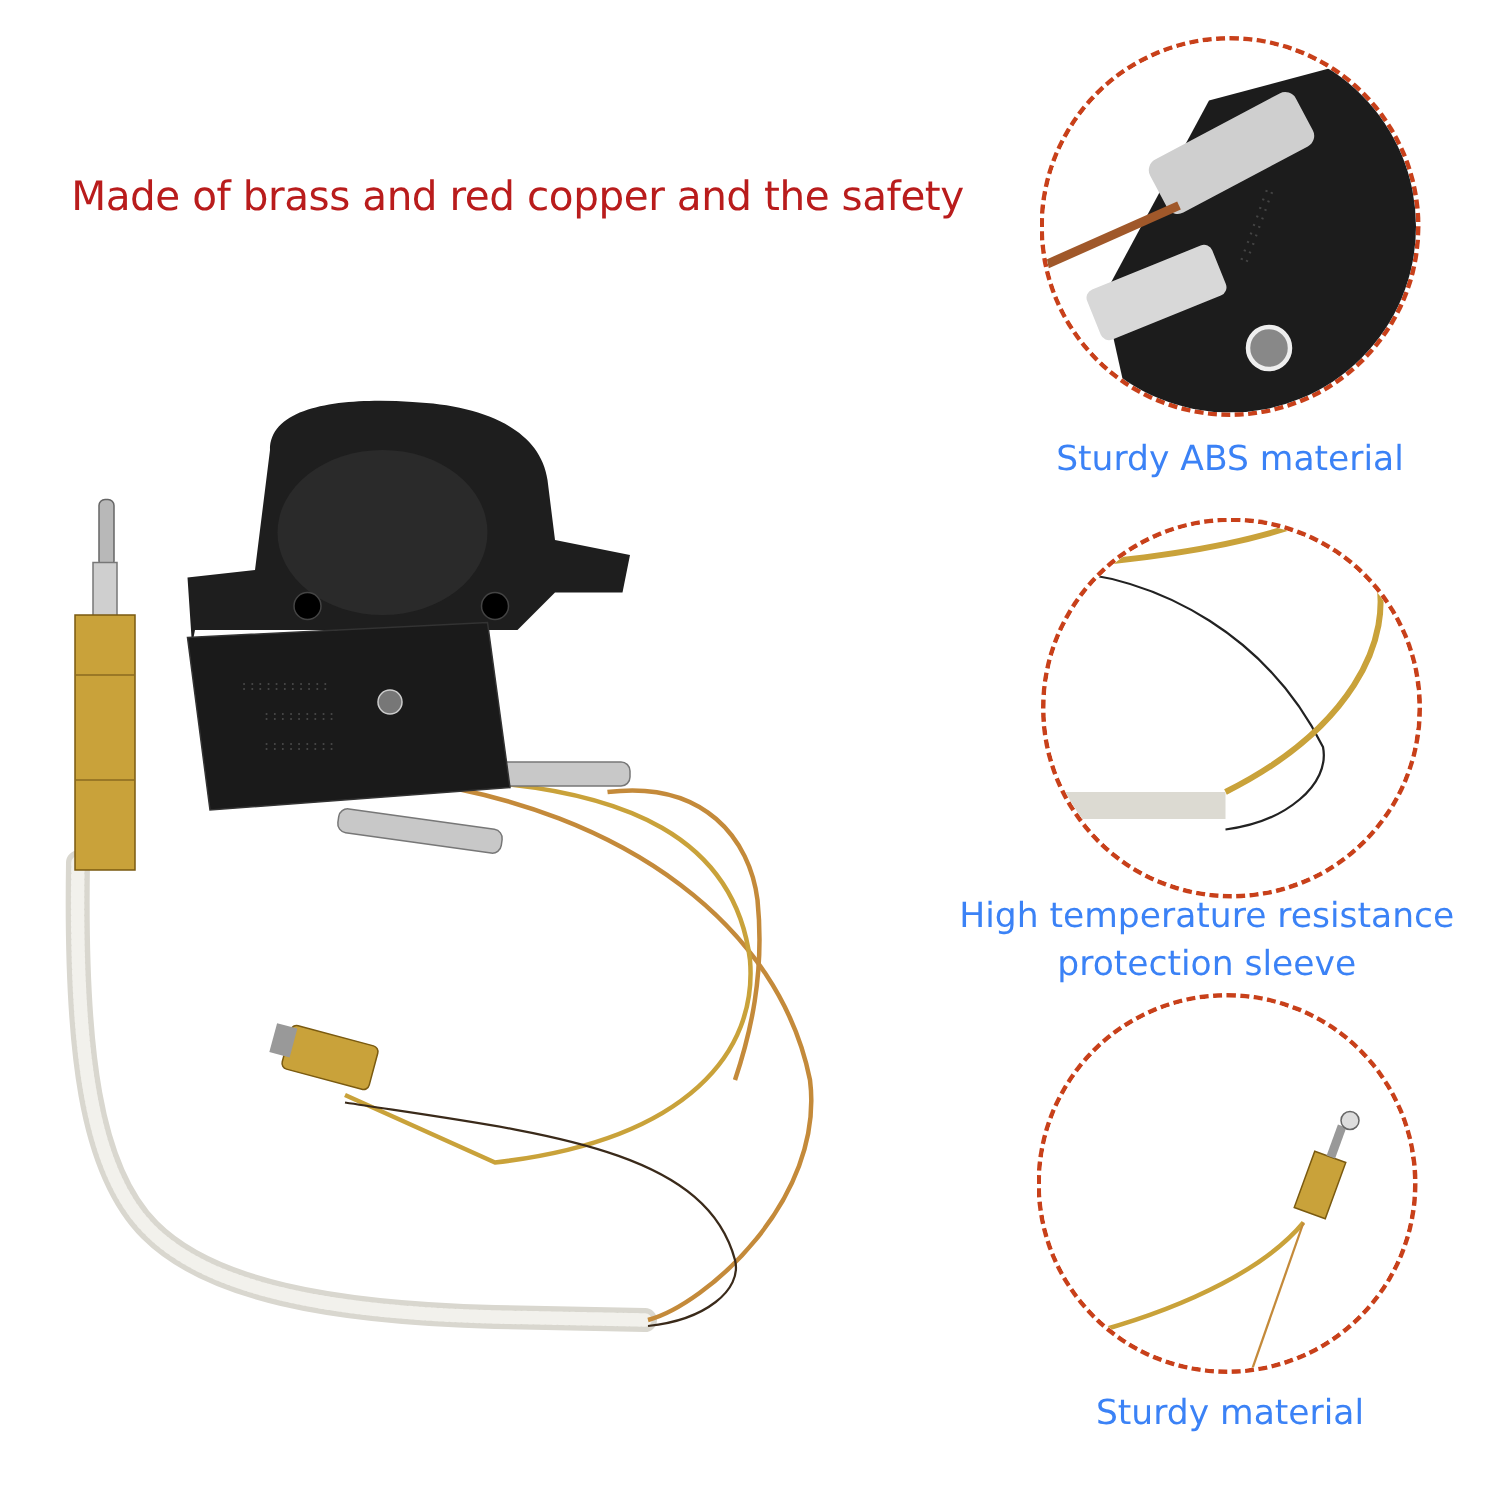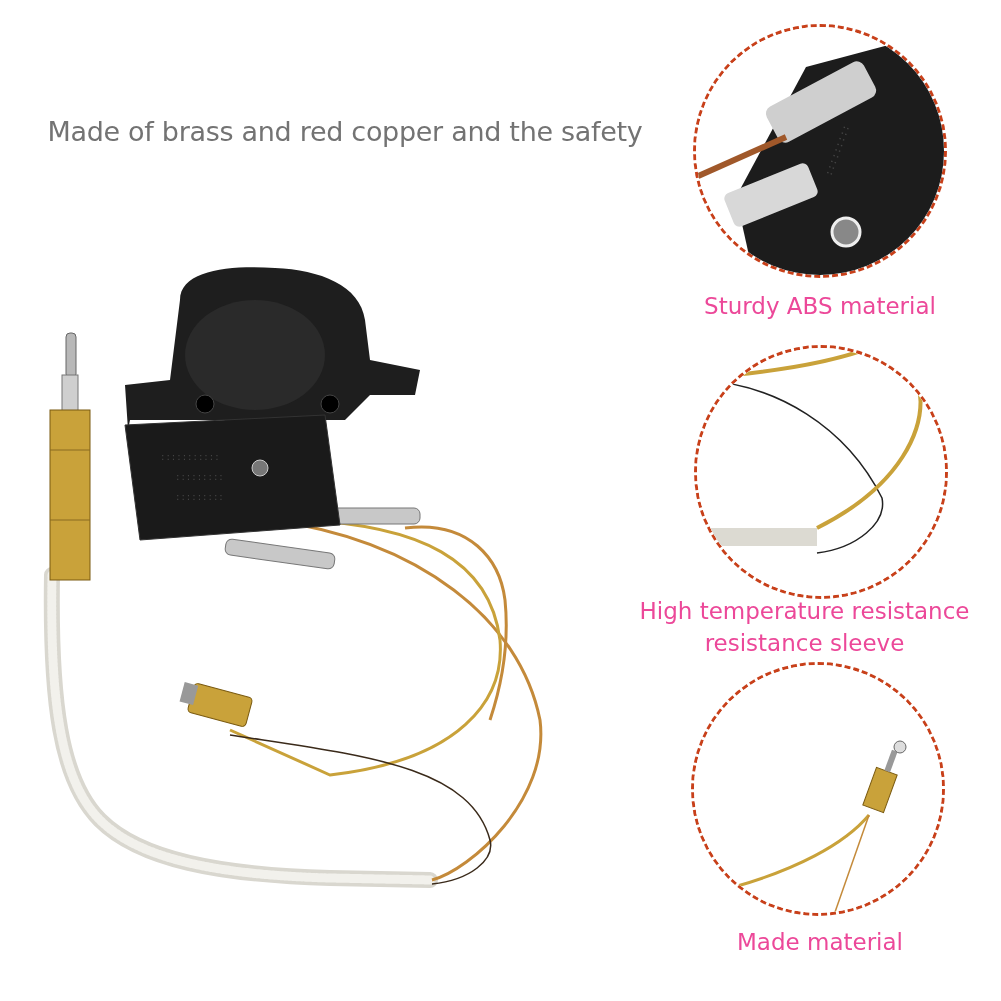--- a/index.html
+++ b/index.html
@@ -1,30 +1,30 @@
 <!DOCTYPE html>
 <html><head>
 <meta charset="utf-8">
 <style>
   html, body { margin: 0; padding: 0; background: #ffffff; }
   body { width: 1001px; height: 1001px; position: relative; overflow: hidden; font-family: "DejaVu Sans", sans-serif; }
   .headline {
     position: absolute; left: 20px; top: 114px; width: 650px;
-    text-align: center; color: #737373; font-size: 27px; line-height: 36px;
+    text-align: center; color: #b91c1c; font-size: 27px; line-height: 36px;
     letter-spacing: -0.3px;
   }
   .main-photo { position: absolute; left: 0; top: 240px; width: 660px; height: 740px; }
   .callout-ring {
     position: absolute; border: 3px dashed #c8401a; border-radius: 50%; box-sizing: border-box; overflow: hidden; background: #fff;
   }
   .ring-1 { left: 693px; top: 24px; width: 254px; height: 254px; }
   .ring-2 { left: 694px; top: 345px; width: 254px; height: 254px; }
   .ring-3 { left: 691px; top: 662px; width: 254px; height: 254px; }
   .caption {
-    position: absolute; color: #ec4899; font-size: 23px; text-align: center; line-height: 32px;
+    position: absolute; color: #3b82f6; font-size: 23px; text-align: center; line-height: 32px;
   }
   .cap-1 { left: 680px; top: 290px; width: 280px; }
   .cap-2 { left: 624px; top: 595px; width: 361px; }
   .cap-3 { left: 700px; top: 926px; width: 240px; }
   svg { display: block; }
 </style>
 </head>
 <body>
 
 <div class="headline">
@@ -87,26 +87,26 @@
   <svg width="248" height="248" viewBox="0 0 248 248">
     <rect width="248" height="248" fill="#fff"></rect>
     <path d="M0 30 C70 25, 140 15, 185 -5" fill="none" stroke="#c9a23a" stroke-width="4"></path>
     <path d="M0 32 C80 35, 150 80, 185 150 C190 175, 160 200, 120 205" fill="none" stroke="#222" stroke-width="1.5"></path>
     <path d="M220 30 C235 80, 200 140, 120 180" fill="none" stroke="#c9a23a" stroke-width="4"></path>
     <rect x="0" y="180" width="120" height="18" fill="#dcdad2"></rect>
   </svg>
 </div>
 <div class="caption cap-2">
   <div>High temperature resistance</div>
-  <div>resistance sleeve</div>
+  <div>protection sleeve</div>
 </div>
 
 <div class="callout-ring ring-3">
   <svg width="248" height="248" viewBox="0 0 248 248">
     <rect width="248" height="248" fill="#fff"></rect>
     <path d="M40 222 C100 205, 150 180, 175 150" fill="none" stroke="#c9a23a" stroke-width="3"></path>
     <line x1="175" y1="150" x2="140" y2="250" stroke="#c48a3a" stroke-width="1.5"></line>
     <rect x="175" y="105" width="22" height="40" fill="#c9a23a" stroke="#7a5a10" transform="rotate(20 186 125)"></rect>
     <rect x="194" y="85" width="6" height="22" fill="#999" transform="rotate(20 197 96)"></rect>
     <circle cx="206" cy="82" r="6" fill="#ddd" stroke="#666"></circle>
   </svg>
 </div>
-<div class="caption cap-3">Made material</div>
+<div class="caption cap-3">Sturdy material</div>
 
 </body></html>

